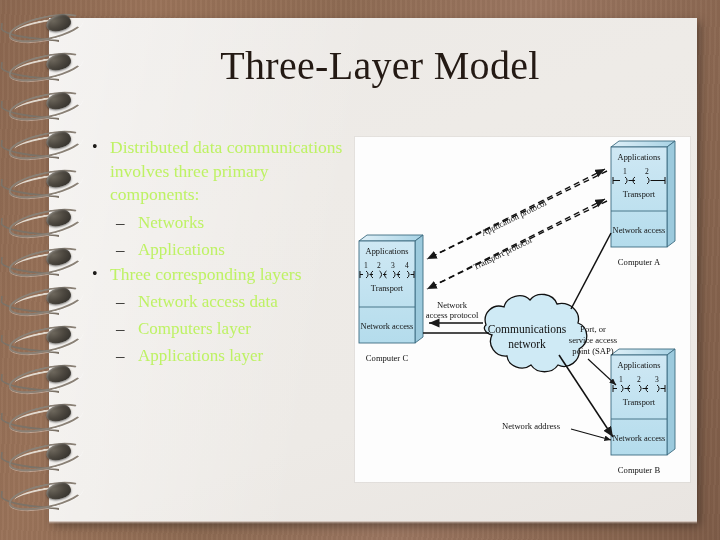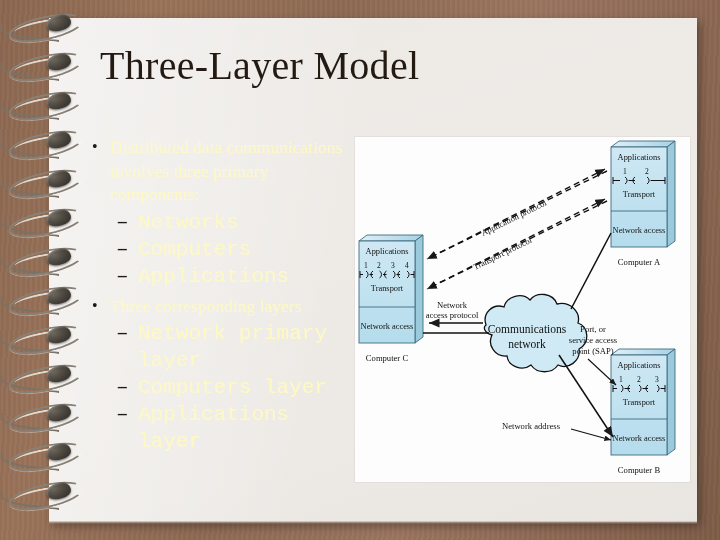--- a/index.html
+++ b/index.html
@@ -68,48 +68,48 @@
     position:absolute;left:0px;top:12px;width:58px;height:11px;
     border-bottom:2.2px solid #7b7267;
     border-left:2.2px solid #7b7267;
     border-radius:0 0 0 60%;
     transform:rotate(6deg);
   }
 
   
   .title{
     position:absolute;left:100px;top:42px;width:560px;
-    text-align:left;
+    text-align:center;
     font-size:40px;line-height:48px;
     color:#241a14;
     font-family:"Liberation Serif", serif;
     letter-spacing:.3px;
   }
 
   
   .body-col{
     position:absolute;left:88px;top:136px;width:262px;
-    color:#fef9c3;
+    color:#bef264;
   }
   .bullet{
     position:relative;
     font-size:17.5px;line-height:23.5px;
     padding-left:22px;
     margin-bottom:2px;
     font-family:"Liberation Serif", serif;
   }
   .bullet:before{
     content:"\2022";
     position:absolute;left:4px;top:-1px;font-size:16px;color:#1d1b19;
   }
   .sub{
     position:relative;
-    font-size:21px;line-height:27px;
+    font-size:17px;line-height:27px;
     padding-left:50px;
-    font-family:Liberation Mono, monospace;
+    font-family:Liberation Serif, serif;
   }
   .sub:before{
     content:"\2013";
     position:absolute;left:28px;top:0;color:#1d1b19;
   }
 
   
   .diagram{
     position:absolute;left:355px;top:137px;width:335px;height:345px;
     background:#fdfdfd;
@@ -206,24 +206,23 @@
         <span class="wire2"></span>
         <span class="bead"></span>
       </div>
   </div>
 
   <div class="title">Three-Layer Model</div>
 
   <div class="body-col">
     <div class="bullet">Distributed data communications involves three primary components:</div>
     <div class="sub">Networks</div>
-    <div class="sub">Computers</div>
     <div class="sub">Applications</div>
-    <div class="bullet" style="margin-top:5px">Three corresponding layers</div>
-    <div class="sub">Network primary layer</div>
+    <div class="bullet" style="">Three corresponding layers</div>
+    <div class="sub">Network access data</div>
     <div class="sub">Computers layer</div>
     <div class="sub">Applications layer</div>
   </div>
 
   <div class="diagram">
     <svg width="335" height="345" viewBox="0 0 335 345" xmlns="http://www.w3.org/2000/svg">
       <defs>
         <marker id="arw" markerWidth="8" markerHeight="8" refX="7" refY="3" orient="auto">
           <path d="M0,0 L7,3 L0,6 z" fill="#1a1a1a"></path>
         </marker>

